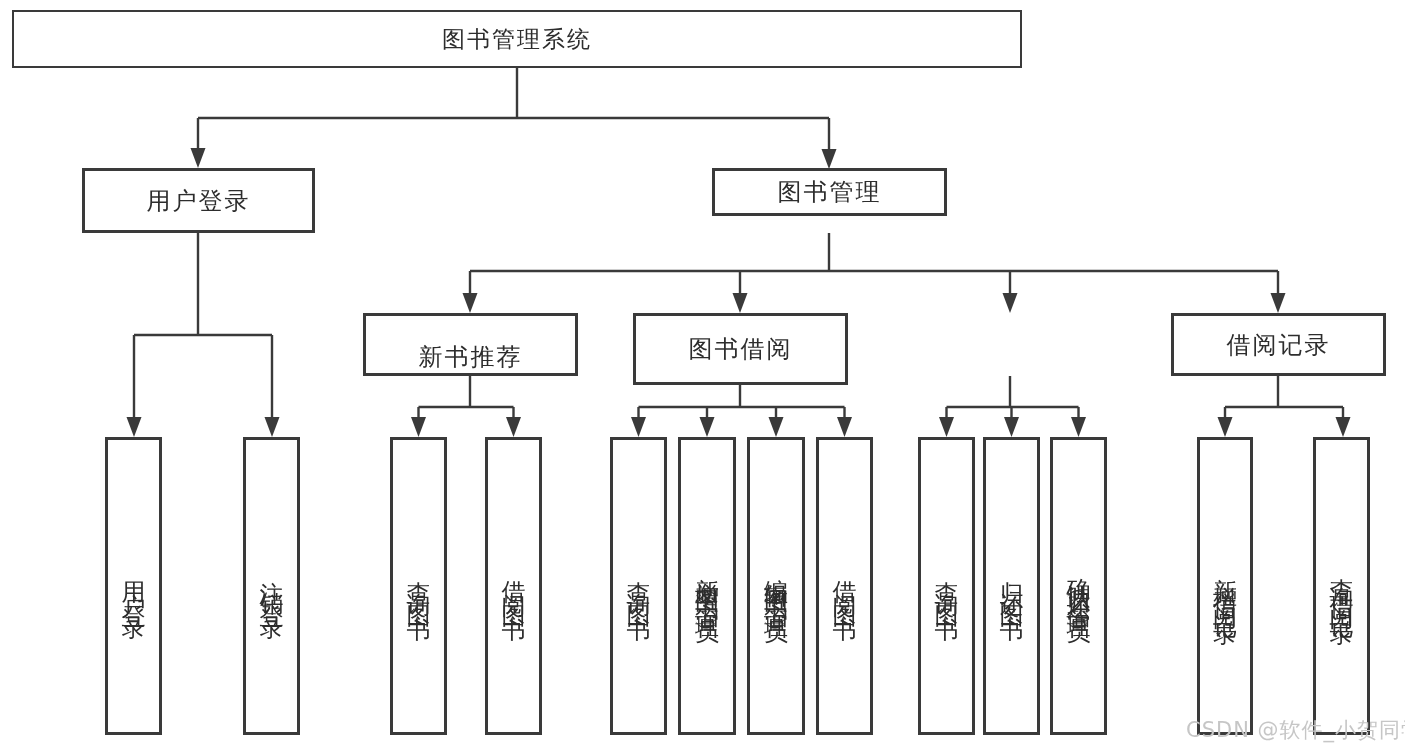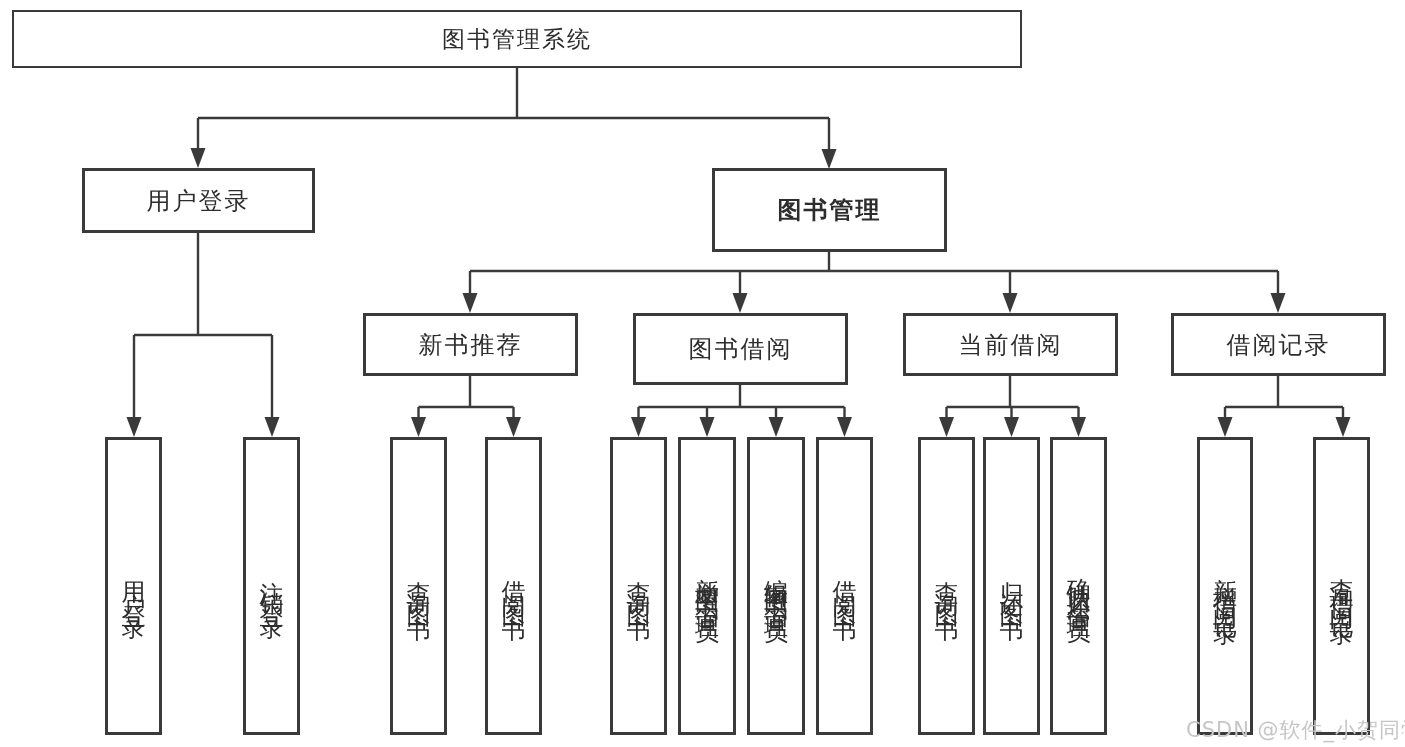--- a/index.html
+++ b/index.html
@@ -82,32 +82,29 @@
     </g>
   </svg>
 
   <div class="node hnode root" style="left:12px;top:10px;width:1010px;height:58px;">
     <span>图书管理系统</span>
   </div>
 
   <div class="node hnode" style="left:82px;top:168px;width:233px;height:65px;">
     <span>用户登录</span>
   </div>
-  <div class="node hnode" style="left:712px;top:168px;width:235px;height:84px;font-weight:bold;">
+  <div class="node hnode" style="left:712px;top:168px;width:235px;height:48px;">
     <span>图书管理</span>
   </div>
 
-  <div class="node hnode" style="left:363px;top:313px;width:215px;height:63px;">
+  <div class="node hnode" style="left:363px;top:313px;width:215px;height:63px;align-items:flex-end;">
     <span>新书推荐</span>
   </div>
   <div class="node hnode" style="left:633px;top:313px;width:215px;height:72px;">
     <span>图书借阅</span>
-  </div>
-  <div class="node hnode" style="left:903px;top:313px;width:215px;height:63px;">
-    <span>当前借阅</span>
   </div>
   <div class="node hnode" style="left:1171px;top:313px;width:215px;height:63px;">
     <span>借阅记录</span>
   </div>
 
   <div class="node vnode ls12" style="left:105px;top:437px;width:57px;height:298px;">
     <span>用户登录</span>
   </div>
   <div class="node vnode ls12" style="left:243px;top:437px;width:57px;height:298px;">
     <span>注销登录</span>

